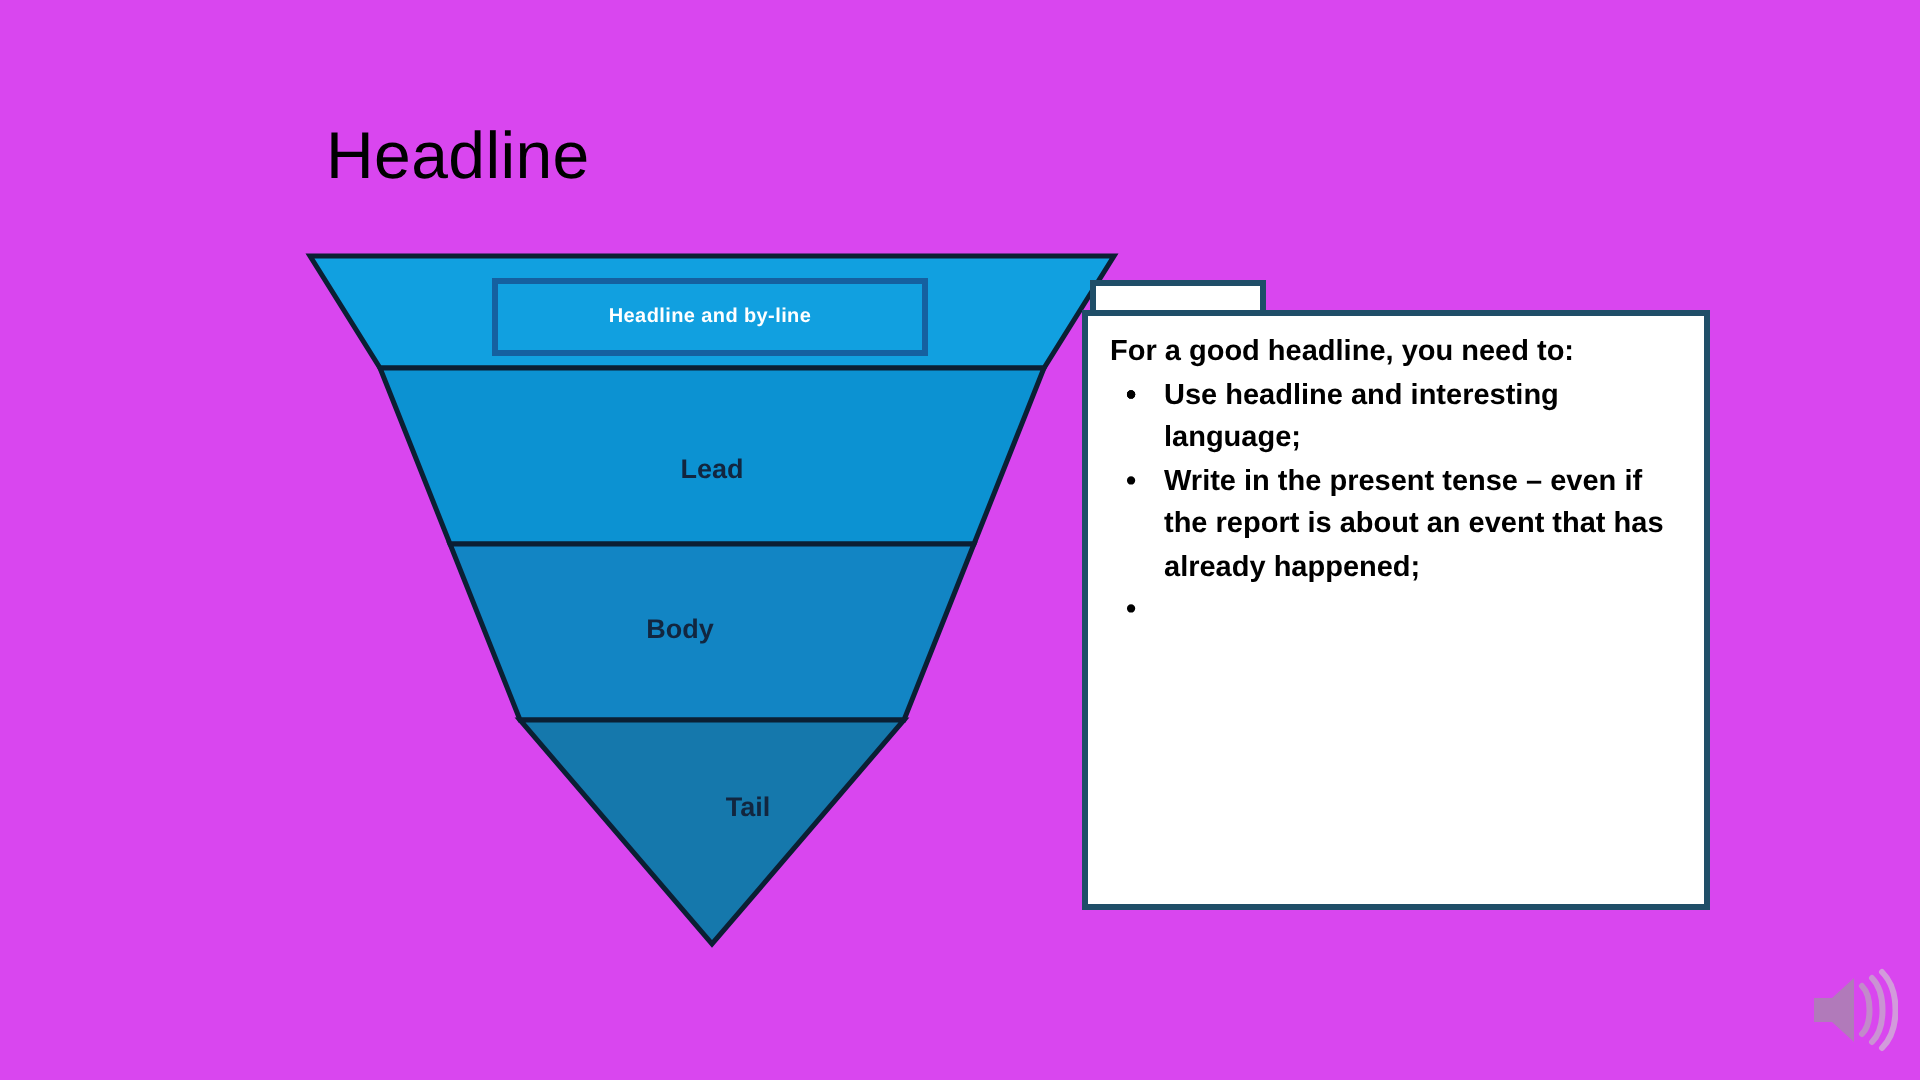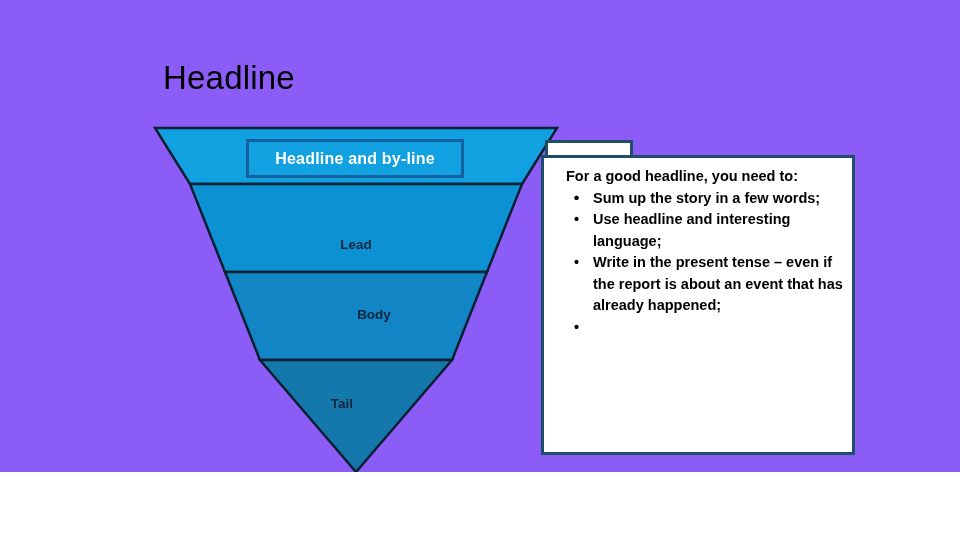--- a/index.html
+++ b/index.html
@@ -6,22 +6,22 @@
     margin: 0;
     padding: 0;
     background: #ffffff;
   }
   body {
     font-family: "Liberation Sans", sans-serif;
   }
   #slide {
     position: relative;
     width: 960px;
-    height: 472px;
-    background: #8b5cf6;
+    height: 540px;
+    background: #d946ef;
     overflow: hidden;
   }
 
   
   #page-title {
     position: absolute;
     left: 163px;
     top: 56px;
     font-size: 33px;
     line-height: 44px;
@@ -47,41 +47,41 @@
   }
 
   .band-label {
     position: absolute;
     color: #12263F;
     font-size: 13.5px;
     font-weight: 700;
     text-align: center;
     white-space: nowrap;
   }
-  #label-lead  { left: 258px; top: 237px; width: 196px; }
-  #label-body  { left: 276px; top: 307px; width: 196px; }
-  #label-tail  { left: 244px; top: 396px; width: 196px; }
+  #label-lead  { left: 258px; top: 227px; width: 196px; }
+  #label-body  { left: 242px; top: 307px; width: 196px; }
+  #label-tail  { left: 276px; top: 396px; width: 196px; }
 
   
   #headline-byline-box {
     position: absolute;
     left: 246px;
     top: 139px;
     width: 218px;
     height: 39px;
     box-sizing: border-box;
     border: 3px solid #1560A0;
     background: transparent;
     display: flex;
     align-items: center;
     justify-content: center;
   }
   #headline-byline-box .txt {
     color: #ffffff;
-    font-size: 16px;
+    font-size: 10px;
     font-weight: 700;
     letter-spacing: 0.2px;
     white-space: nowrap;
     text-align: right;
   }
 
   
   #ghost-box {
     position: absolute;
     left: 545px;
@@ -96,21 +96,21 @@
   
   #tips-box {
     position: absolute;
     left: 541px;
     top: 155px;
     width: 314px;
     height: 300px;
     box-sizing: border-box;
     border: 3px solid #1F4E68;
     background: #ffffff;
-    padding: 8px 9px 0 20px;
+    padding: 8px 9px 0 9px;
   }
   #tips-intro {
     color: #000000;
     font-size: 14.5px;
     line-height: 21.5px;
     font-weight: 600;
     margin: 0 0 0 2px;
   }
   #tips-list {
     list-style: none;
@@ -176,21 +176,20 @@
   <div id="ghost-box"></div>
 
   <div id="tips-box">
     <p id="tips-intro">For a good headline, you need to:</p>
     <ul id="tips-list">
       <li>
         <span class="bullet">•</span>
       </li>
       <li>
         <span class="bullet">•</span>
-        <span class="bullet-text">Sum up the story in a few words;</span>
       </li>
       <li>
         <span class="bullet">•</span>
         <span class="bullet-text">Use headline and interesting language;</span>
       </li>
       <li>
         <span class="bullet">•</span>
         <span class="bullet-text">Write in the present tense – even if the report is about an event that has already happened;</span>
       </li>
       <li>

